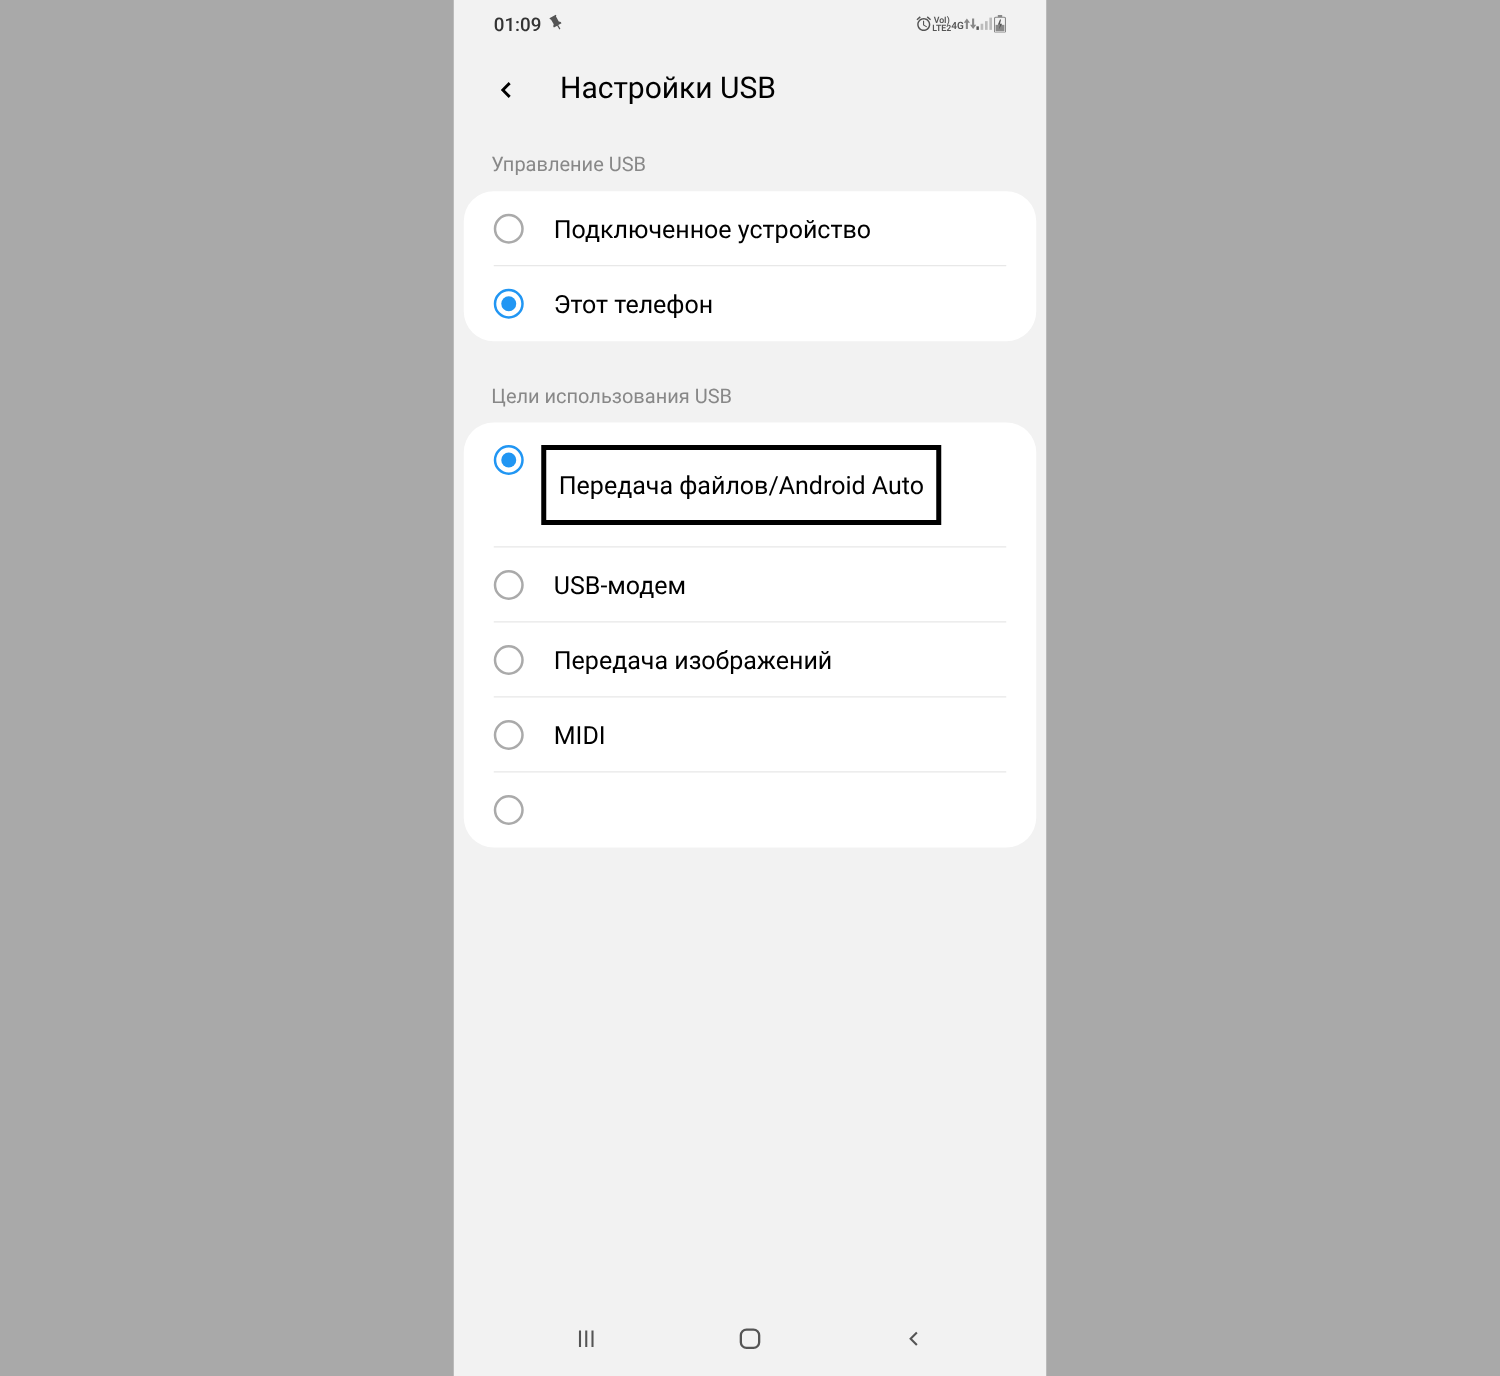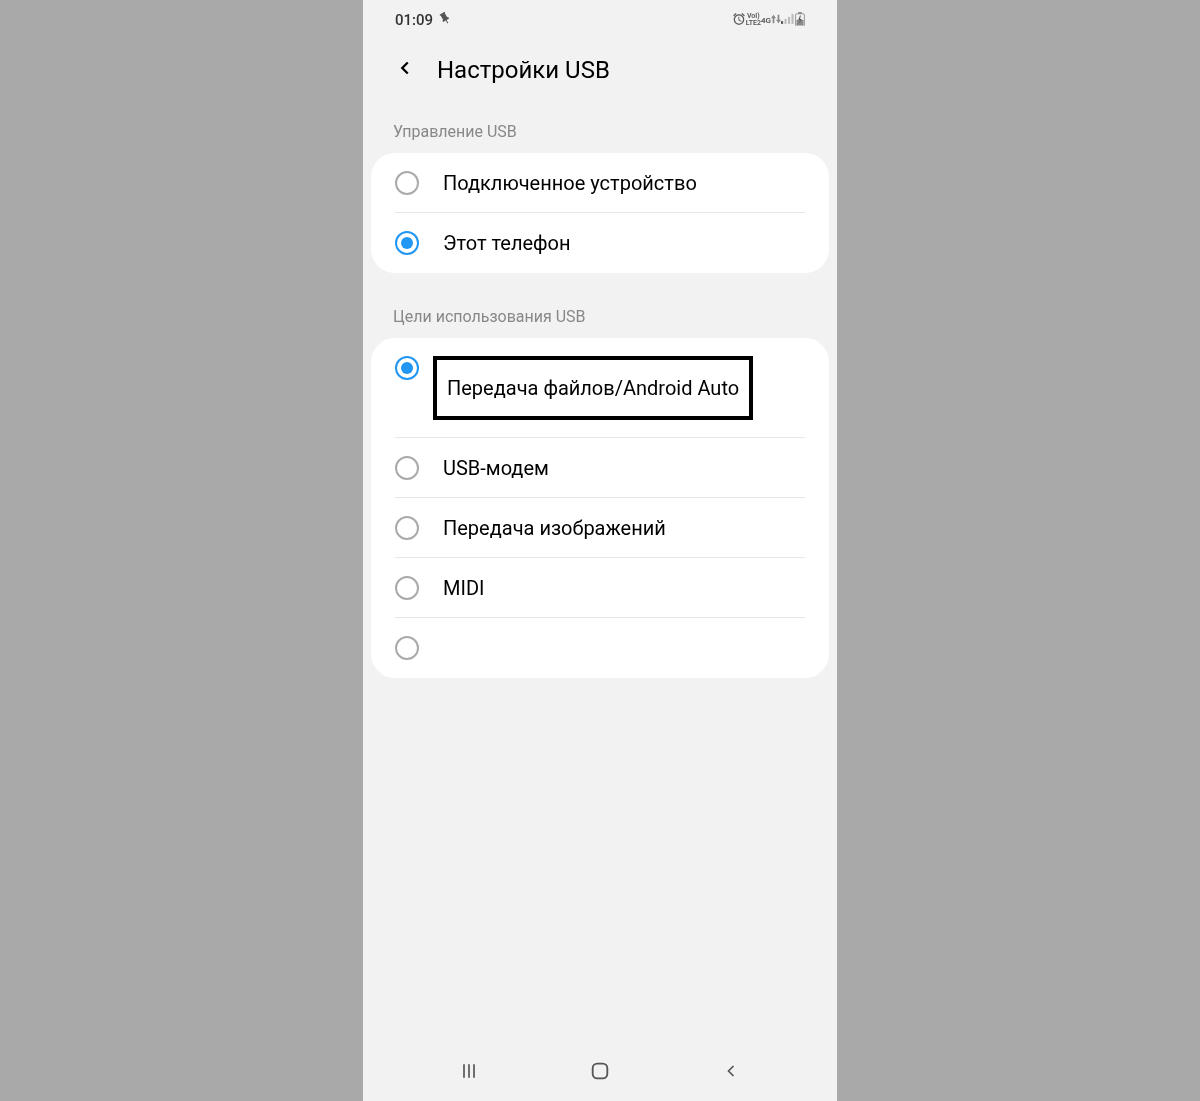--- a/index.html
+++ b/index.html
@@ -44,23 +44,23 @@
       align-items: center;
       gap: 4px;
       font-size: 10px;
     }
     .status-text-small {
       font-size: 7px;
       line-height: 7px;
     }
     .header {
       display: flex;
-      align-items: flex-start;
+      align-items: flex-end;
       padding: 16px 30px 24px;
-      gap: 20px;
+      gap: 31px;
     }
     .back-button {
       width: 24px;
       height: 24px;
       display: flex;
       align-items: center;
       justify-content: center;
       cursor: pointer;
     }
     .page-title {

